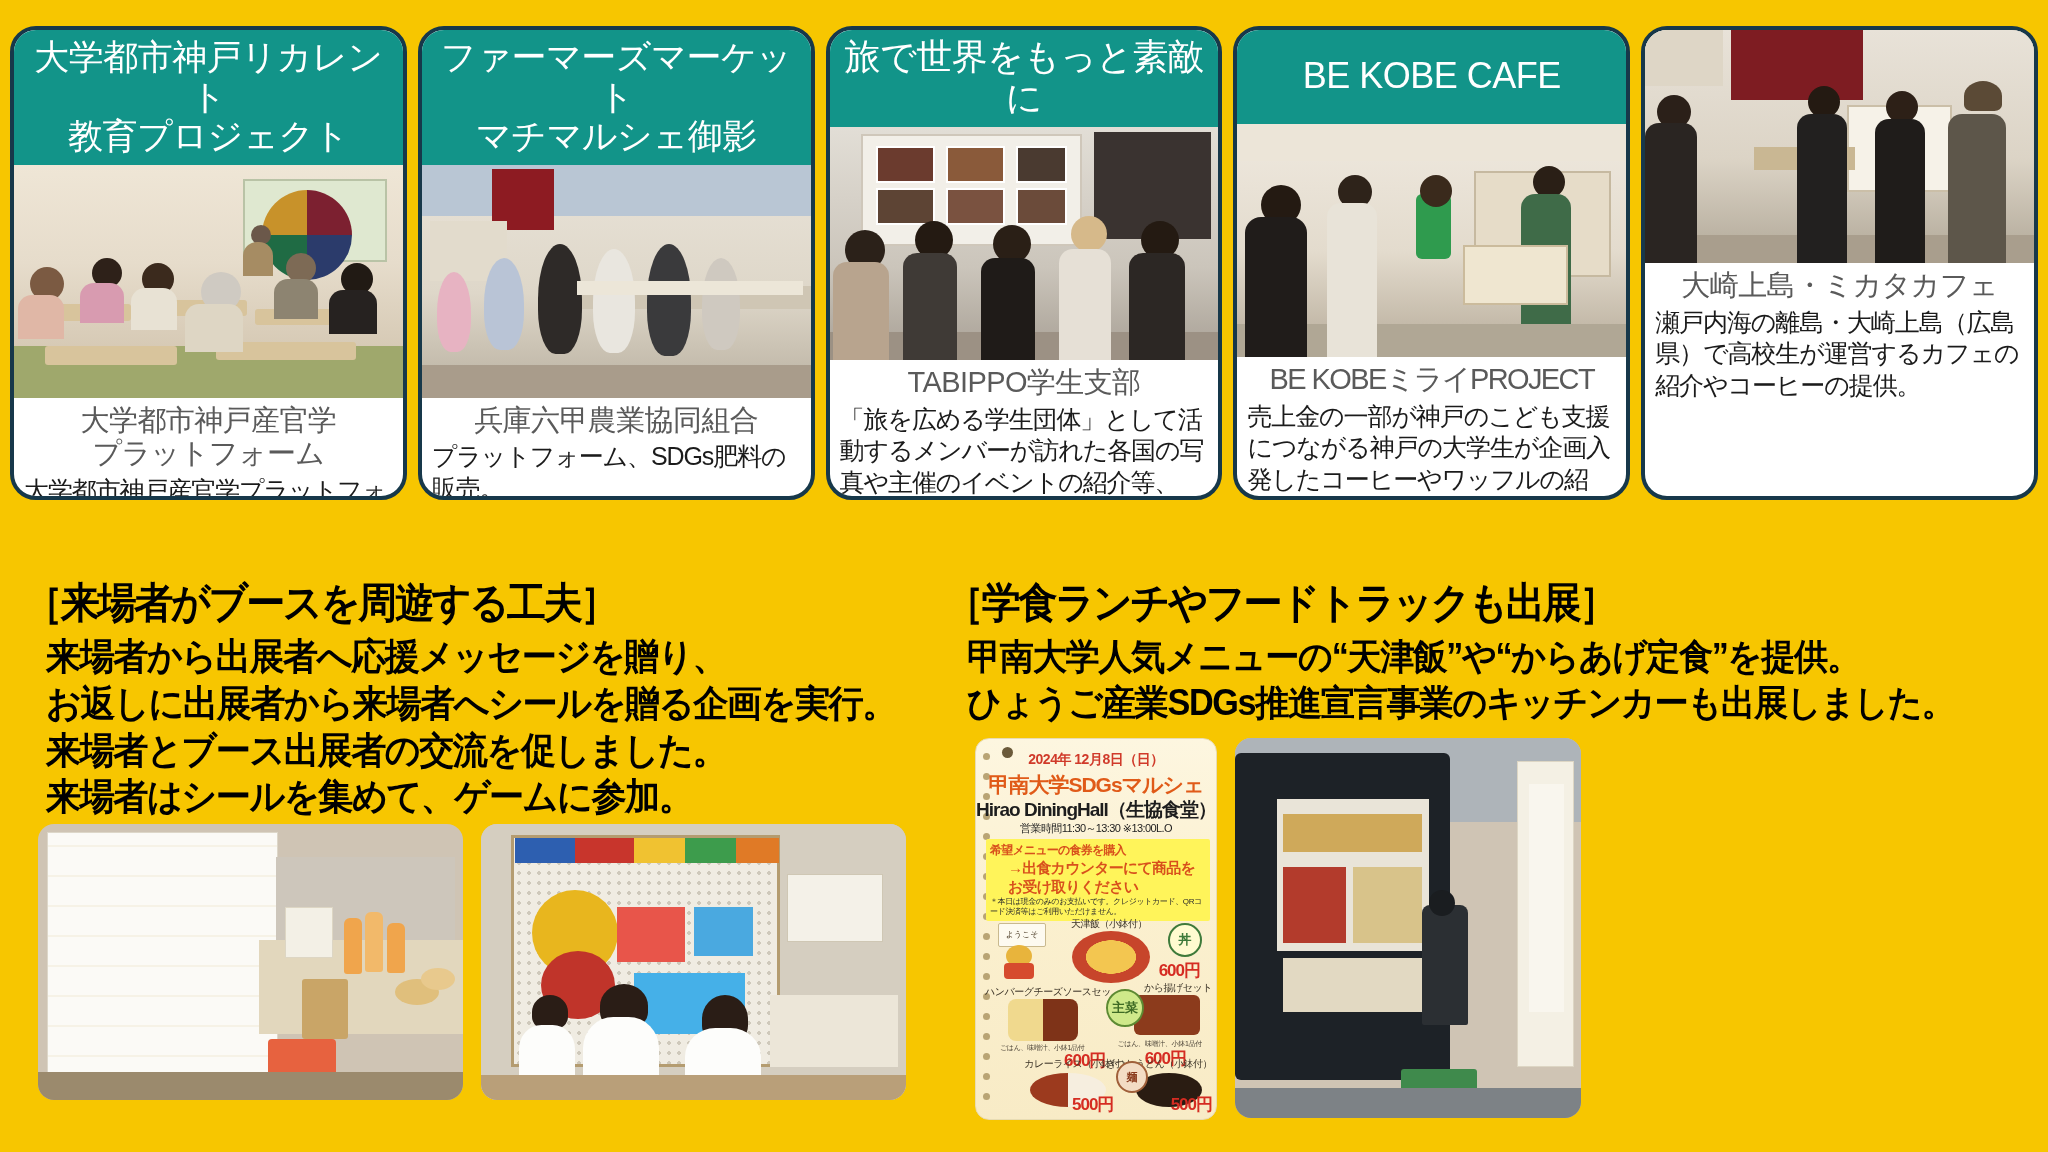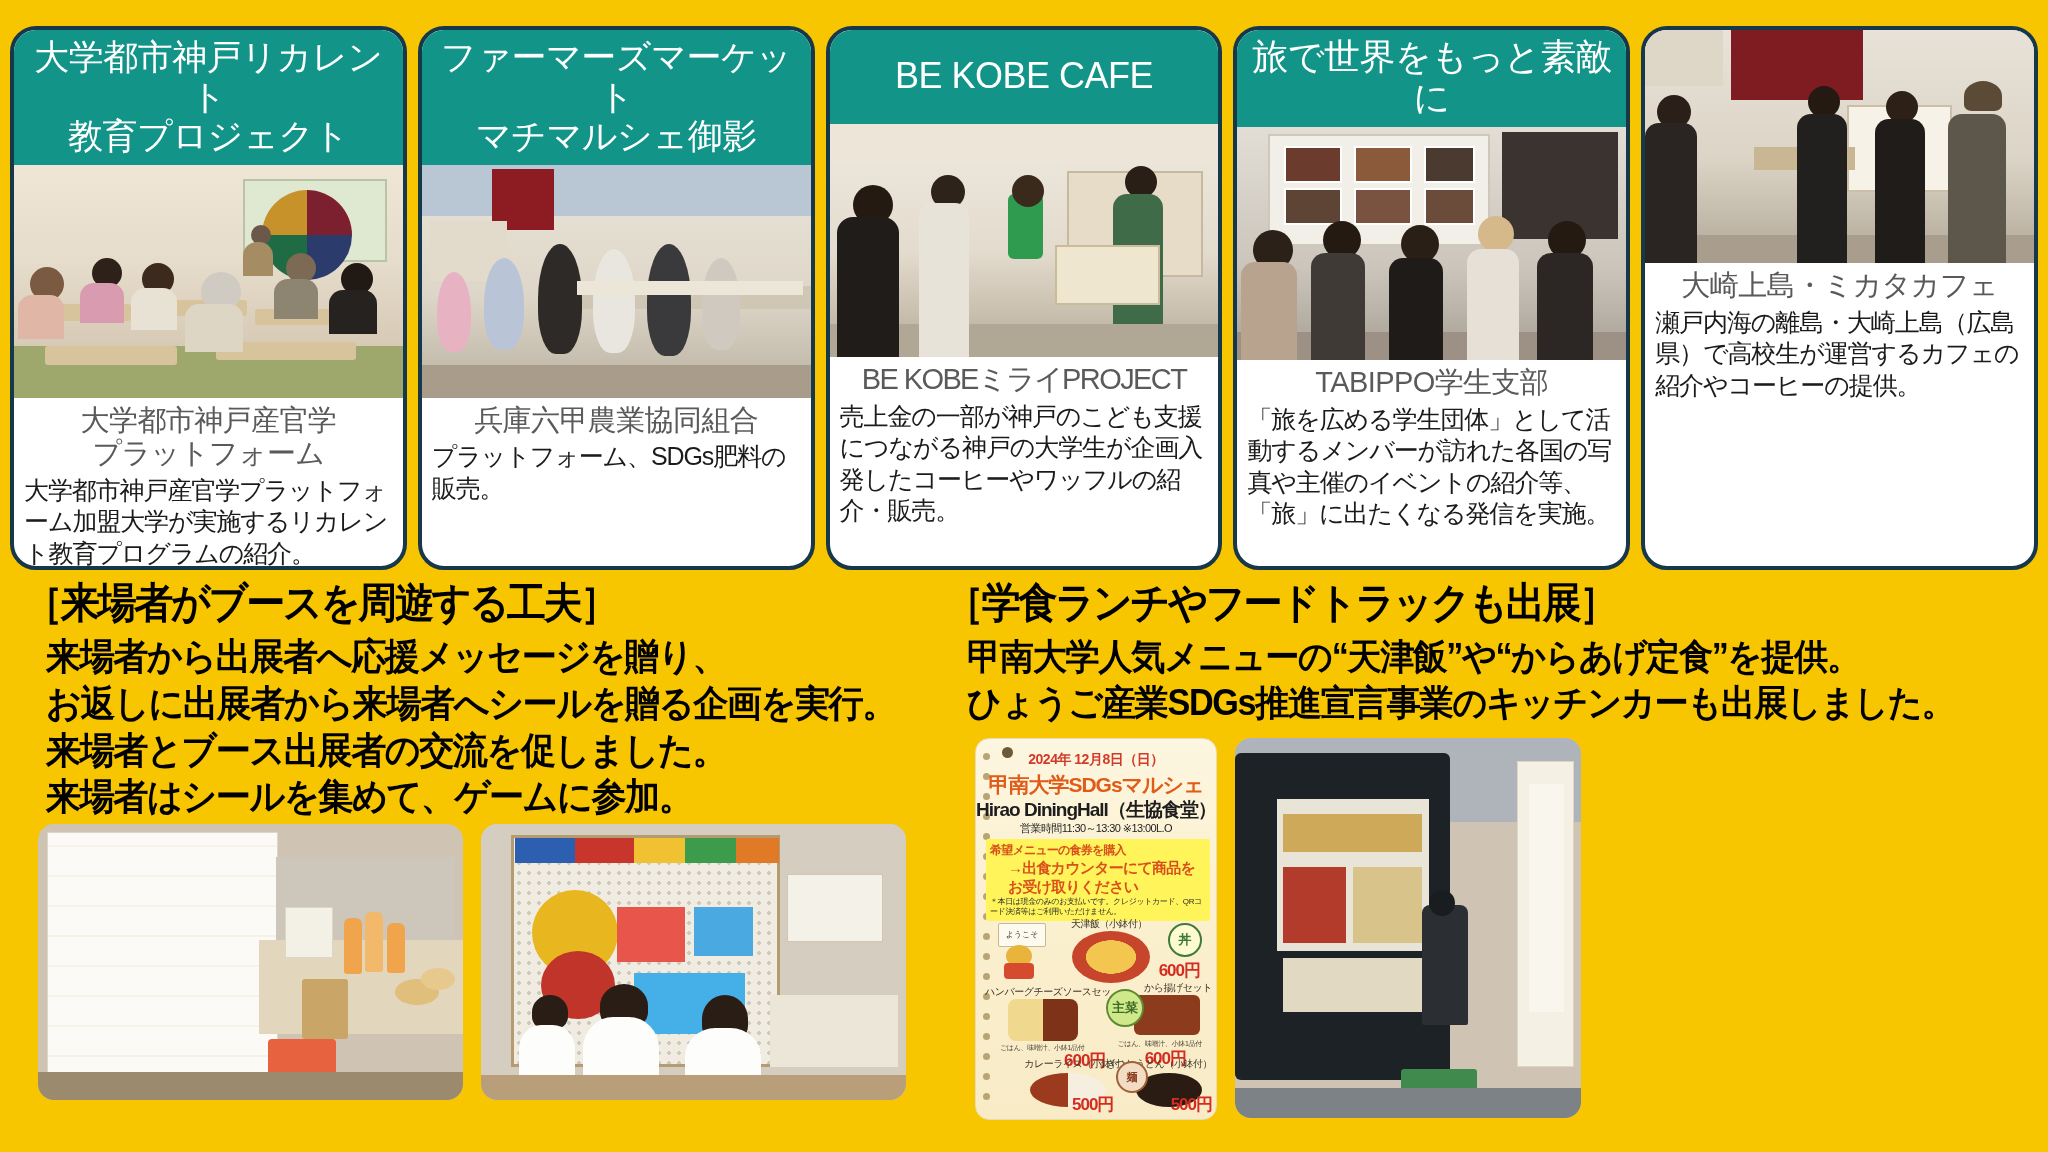--- a/index.html
+++ b/index.html
@@ -15,21 +15,21 @@
     overflow: hidden;
     position: relative;
   }
 
   
   .card-row {
     position: absolute;
     left: 10px;
     top: 26px;
     width: 2028px;
-    height: 544px;
+    height: 474px;
     display: flex;
     gap: 11px;
   }
   .card {
     flex: 1 1 0;
     background: #ffffff;
     border: 4px solid #17384a;
     border-radius: 26px;
     overflow: hidden;
     display: flex;
@@ -297,48 +297,20 @@
     <div class="card-body">
       <div class="card-org">
         <span>兵庫六甲農業協同組合</span>
       </div>
       <div class="card-desc">プラットフォーム、SDGs肥料の販売。</div>
     </div>
   </div>
 
   <div class="card">
     <div class="card-header single">
-      <span>BE KOBE CAFE</span>
-    </div>
-    <div class="card-photo">
-      <div class="scene c4">
-        <div class="shelf"></div>
-        <div class="rect" style="left:0;top:0;width:100%;height:16%;background:#ece5d8"></div>
-        <div class="rect" style="left:0;bottom:0;width:100%;height:14%;background:#b0a795"></div>
-        <div class="blob" style="left:6%;top:26%;width:40px;height:40px;background:#241a12"></div>
-        <div class="rect" style="left:2%;top:40%;width:62px;height:60%;background:#201c1a;border-radius:16px 16px 0 0"></div>
-        <div class="blob" style="left:26%;top:22%;width:34px;height:34px;background:#2e231a"></div>
-        <div class="rect" style="left:23%;top:34%;width:50px;height:66%;background:#e8e3d8;border-radius:14px 14px 0 0"></div>
-        <div class="green"></div>
-        <div class="blob" style="left:47%;top:22%;width:32px;height:32px;background:#3a2a1c"></div>
-        <div class="blob" style="left:76%;top:18%;width:32px;height:32px;background:#2a1f16"></div>
-        <div class="rect" style="left:73%;top:30%;width:50px;height:56%;background:#3f6b48;border-radius:14px 14px 0 0"></div>
-        <div class="rect" style="left:58%;top:52%;width:26%;height:24%;background:#efe6d0;border:2px solid #cbbb9c"></div>
-      </div>
-    </div>
-    <div class="card-body">
-      <div class="card-org tight">
-        <span>BE KOBEミライPROJECT</span>
-      </div>
-      <div class="card-desc">売上金の一部が神戸のこども支援につながる神戸の大学生が企画入発したコーヒーやワッフルの紹介・販売。</div>
-    </div>
-  </div>
-
-  <div class="card">
-    <div class="card-header single">
       <span>旅で世界をもっと素敵に</span>
     </div>
     <div class="card-photo">
       <div class="scene c3">
         <div class="board"></div>
         <div class="dark"></div>
         <div class="ph" style="left:12%;top:8%;width:14%;height:14%"></div>
         <div class="ph" style="left:30%;top:8%;width:14%;height:14%;background:#8a5a3a"></div>
         <div class="ph" style="left:48%;top:8%;width:12%;height:14%;background:#4a3a30"></div>
         <div class="ph" style="left:12%;top:26%;width:14%;height:14%;background:#5d4434"></div>
@@ -355,20 +327,48 @@
         <div class="rect" style="left:59%;top:52%;width:52px;height:48%;background:#e6e0d6;border-radius:14px 14px 0 0"></div>
         <div class="blob" style="left:80%;top:40%;width:38px;height:38px;background:#241a12"></div>
         <div class="rect" style="left:77%;top:54%;width:56px;height:46%;background:#2c2724;border-radius:14px 14px 0 0"></div>
       </div>
     </div>
     <div class="card-body">
       <div class="card-org">
         <span>TABIPPO学生支部</span>
       </div>
       <div class="card-desc">「旅を広める学生団体」として活動するメンバーが訪れた各国の写真や主催のイベントの紹介等、「旅」に出たくなる発信を実施。</div>
+    </div>
+  </div>
+
+  <div class="card">
+    <div class="card-header single">
+      <span>BE KOBE CAFE</span>
+    </div>
+    <div class="card-photo">
+      <div class="scene c4">
+        <div class="shelf"></div>
+        <div class="rect" style="left:0;top:0;width:100%;height:16%;background:#ece5d8"></div>
+        <div class="rect" style="left:0;bottom:0;width:100%;height:14%;background:#b0a795"></div>
+        <div class="blob" style="left:6%;top:26%;width:40px;height:40px;background:#241a12"></div>
+        <div class="rect" style="left:2%;top:40%;width:62px;height:60%;background:#201c1a;border-radius:16px 16px 0 0"></div>
+        <div class="blob" style="left:26%;top:22%;width:34px;height:34px;background:#2e231a"></div>
+        <div class="rect" style="left:23%;top:34%;width:50px;height:66%;background:#e8e3d8;border-radius:14px 14px 0 0"></div>
+        <div class="green"></div>
+        <div class="blob" style="left:47%;top:22%;width:32px;height:32px;background:#3a2a1c"></div>
+        <div class="blob" style="left:76%;top:18%;width:32px;height:32px;background:#2a1f16"></div>
+        <div class="rect" style="left:73%;top:30%;width:50px;height:56%;background:#3f6b48;border-radius:14px 14px 0 0"></div>
+        <div class="rect" style="left:58%;top:52%;width:26%;height:24%;background:#efe6d0;border:2px solid #cbbb9c"></div>
+      </div>
+    </div>
+    <div class="card-body">
+      <div class="card-org tight">
+        <span>BE KOBEミライPROJECT</span>
+      </div>
+      <div class="card-desc">売上金の一部が神戸のこども支援につながる神戸の大学生が企画入発したコーヒーやワッフルの紹介・販売。</div>
     </div>
   </div>
 
   <div class="card">
     <div class="card-photo">
       <div class="scene c5">
         <div class="redwall"></div>
         <div class="sign"></div>
         <div class="rect" style="left:0;top:0;width:20%;height:24%;background:#ded6c6"></div>
         <div class="rect" style="left:0;bottom:0;width:100%;height:12%;background:#a99e8d"></div>

